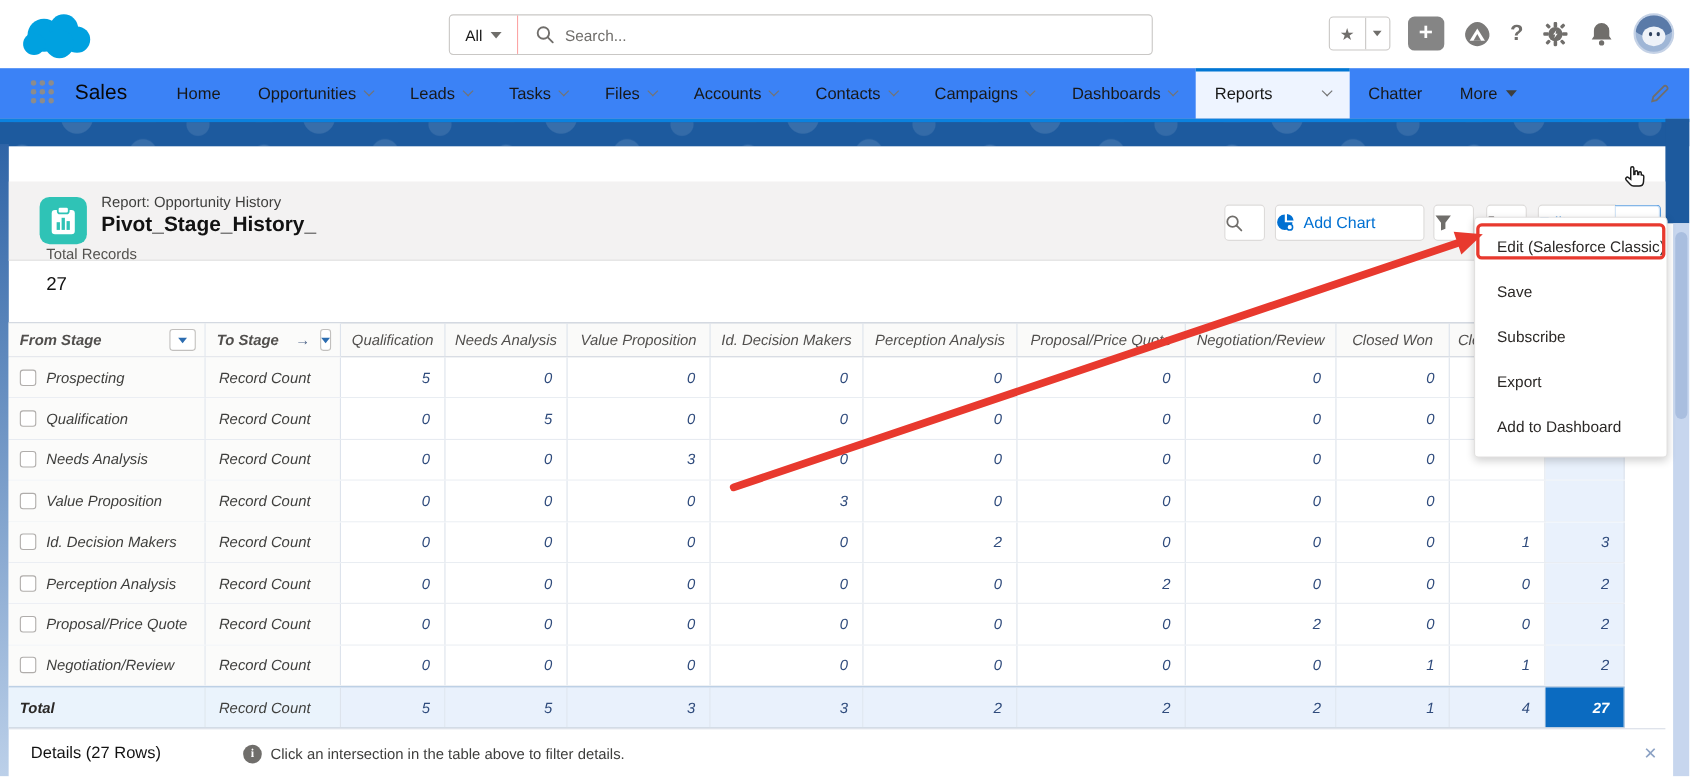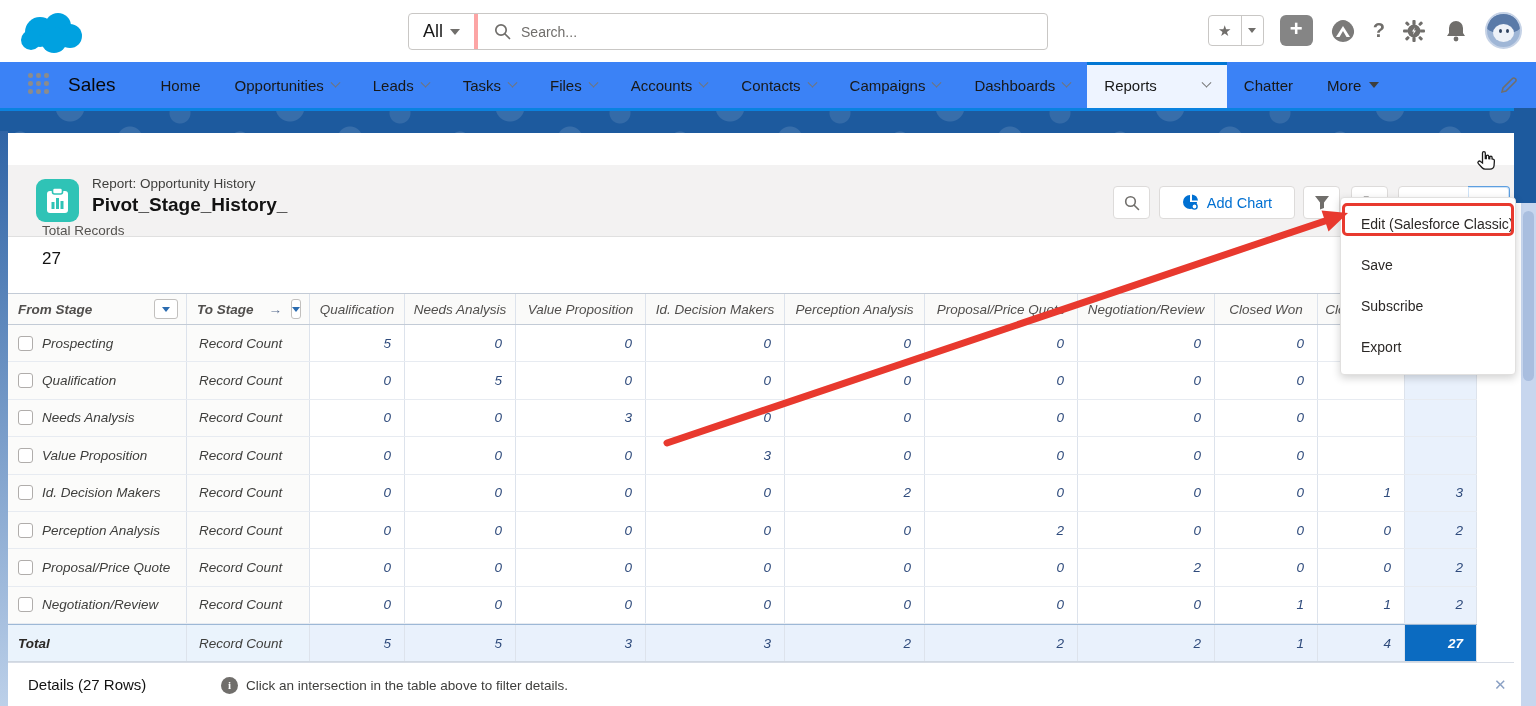--- a/index.html
+++ b/index.html
@@ -4,21 +4,21 @@
 <style>
   * { margin:0; padding:0; box-sizing:border-box; }
   html,body { width:1536px; height:706px; overflow:hidden; }
   body { font-family:"Liberation Sans", sans-serif; background:#fff; color:#181818; }
   #app { position:relative; width:1536px; height:706px; background:#fff; overflow:hidden; }
 
   
   #topbar { position:absolute; left:0; top:0; width:1536px; height:62px; background:#fff; }
   #sf-logo { position:absolute; left:14px; top:6px; }
   #searchbox { position:absolute; left:408px; top:13px; width:640px; height:37px; border:1px solid #c9c7c5; border-radius:4px; background:#fff; display:flex; align-items:center; }
-  #search-scope { display:flex; align-items:center; gap:7px; padding:0 14px; height:100%; border-right:4px solid #fca5a5; font-size:18px; color:#181818; cursor:pointer; }
+  #search-scope { display:flex; align-items:center; gap:7px; padding:0 14px; height:100%; border-right:1px solid #fca5a5; font-size:14px; color:#181818; cursor:pointer; }
   .tri-down { width:0; height:0; border-left:5px solid transparent; border-right:5px solid transparent; border-top:6px solid #706e6b; }
   #search-placeholder { font-size:14px; color:#706e6b; margin-left:10px; }
   #search-mag { margin-left:16px; }
   #top-icons { position:absolute; right:14px; top:12px; display:flex; align-items:center; gap:16px; }
   #fav-group { display:flex; border:1px solid #c9c7c5; border-radius:4px; overflow:hidden; height:31px; }
   #fav-star { width:33px; display:flex; align-items:center; justify-content:center; font-size:15px; color:#706e6b; border-right:1px solid #c9c7c5; cursor:pointer; }
   #fav-caret { width:21px; display:flex; align-items:center; justify-content:center; cursor:pointer; }
   #fav-caret .tri-down { border-left-width:4px; border-right-width:4px; border-top-width:5px; }
   #plus-btn { width:33px; height:31px; background:#858585; border-radius:6px; color:#fff; font-size:22px; line-height:28px; text-align:center; font-weight:bold; cursor:pointer; }
   .ghost-icon { color:#706e6b; font-size:20px; font-weight:bold; cursor:pointer; }
@@ -53,21 +53,21 @@
   #left-edge { position:absolute; left:0; top:131px; width:8px; height:575px; background:linear-gradient(#2f64a6,#bcd0e9); }
   #right-edge { position:absolute; left:1514px; top:108px; width:22px; height:95px; background:#1d5a9e; }
   #vscroll { position:absolute; left:1521px; top:203px; width:15px; height:503px; background:#c7d6ee; }
   #vscroll .thumb { position:absolute; left:2px; top:8px; width:11px; height:170px; border-radius:6px; background:#a9bedf; }
 
   
   #panel-head { position:absolute; left:8px; top:131px; width:1506px; height:72px; background:#f3f2f2; border-bottom:1px solid #e0e0e0;margin-top:34px; }
   #report-icon { position:absolute; left:28px; top:14px; width:43px; height:43px; border-radius:9px; background:#2fc3b6; display:flex; align-items:center; justify-content:center; }
   #rh-type { position:absolute; left:84px; top:11px; font-size:13.5px; color:#3e3e3c; }
   #rh-title { position:absolute; left:84px; top:29px; font-size:19px; font-weight:bold; color:#121212; }
-  .hbtn { position:absolute; top:21px; height:33px; background:#fff; border:1px solid #dddbda; border-radius:4px; display:flex; align-items:center; justify-content:center; gap:8px; font-size:14.5px; color:#0070d2; cursor:pointer; }
+  .hbtn { position:absolute; top:21px; height:33px; background:#fff; border:1px solid #dddbda; border-radius:4px; display:flex; align-items:center; gap:8px; font-size:14.5px; color:#0070d2; cursor:pointer; }
   #btn-search { left:1105px; width:37px; }
   #btn-addchart { left:1151px; width:136px; }
   #btn-filter { left:1295px; width:37px; }
   #btn-refresh { left:1343px; width:37px; font-size:17px; color:#706e6b; }
   #btn-edit { left:1390px; width:71px; border-radius:4px 0 0 4px; }
   #btn-menu { left:1460px; width:42px; border-left:none; border-radius:0 4px 4px 0; border-color:#5d9fe0; box-shadow:0 0 0 1px #cfe3f7 inset; }
   #btn-menu .tri-down { border-top-color:#0b4f8f; border-left-width:6px; border-right-width:6px; border-top-width:8px; }
   #hand-cursor { position:absolute; left:1475px; top:148px; z-index:60; pointer-events:none; }
 
   
@@ -487,20 +487,21 @@
     <span id="info-badge">i</span>
     <span id="details-hint">Click an intersection in the table above to filter details.</span>
     <span id="details-close">✕</span>
   </div>
 
   <div id="menu">
       <div class="mitem">Edit (Salesforce Classic)</div>
       <div class="mitem">Save</div>
       <div class="mitem">Subscribe</div>
       <div class="mitem">Export</div>
+      <div class="mitem">Add to Dashboard</div>
       <div id="red-box"></div>
     </div>
 
   <svg id="arrow-svg">
     <line x1="667" y1="443" x2="1325" y2="221" stroke="#e8392e" stroke-width="7" stroke-linecap="round"></line>
     <polygon points="1348,213 1328.5,231.4 1321.5,210.6" fill="#e8392e"></polygon>
   </svg>
 
 </div>
 

